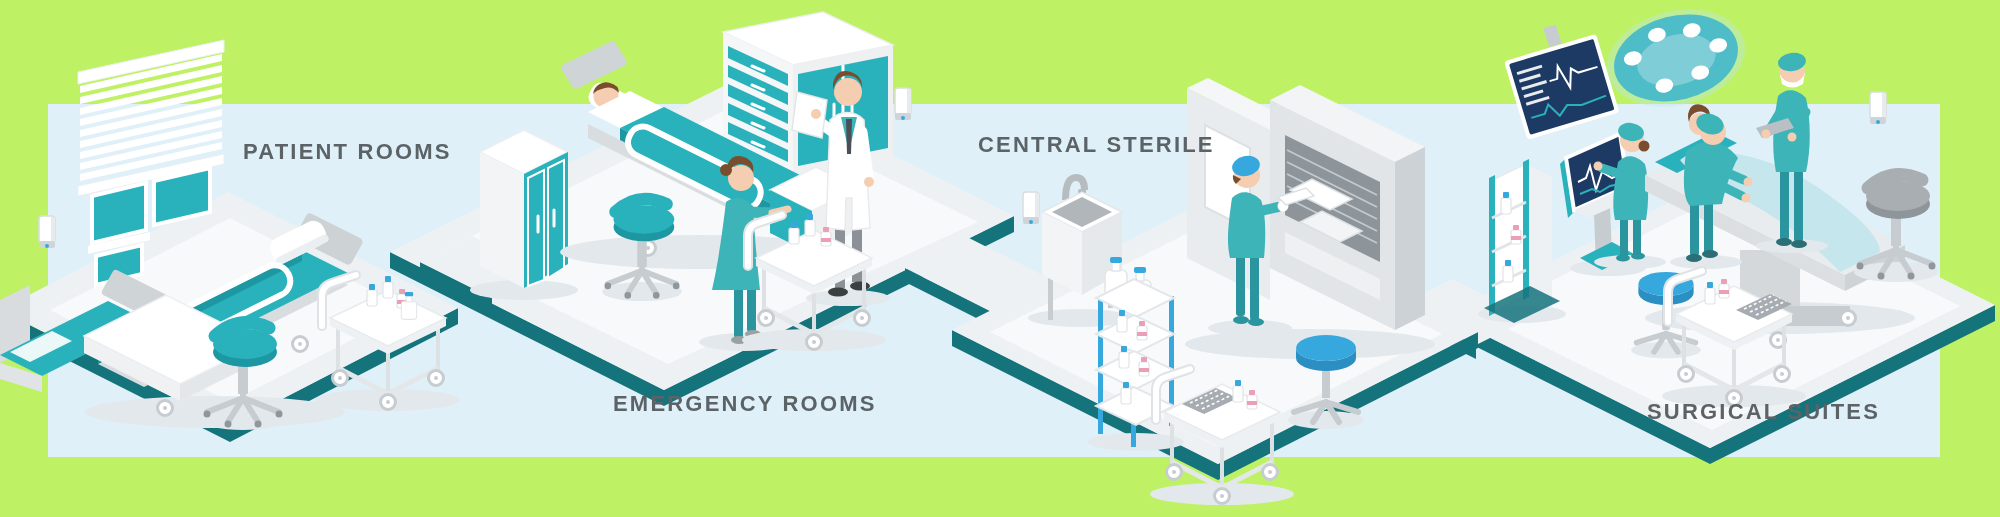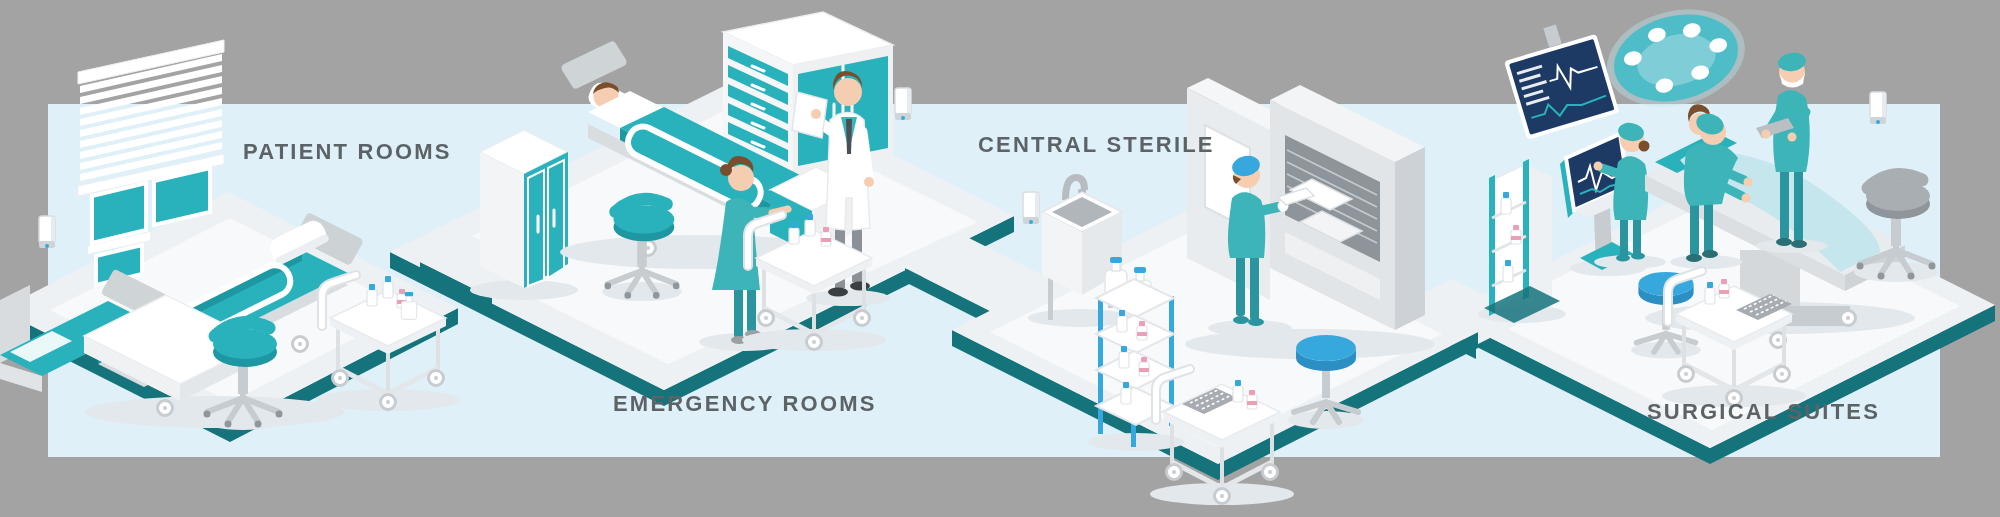--- a/index.html
+++ b/index.html
@@ -1,16 +1,16 @@
 <!DOCTYPE html>
 <html style="--band: #dff0f8; --floor: #eef1f3; --floor-inset: #f8fafb; --edge: #15737c; --teal-primary: #29b2bb; --teal-dark: #1d97a1; --scrub: #3cb4b8; --scrub-dark: #2a959e; --blue-accent: #37a8dd; --blue-dark: #2b8fc3; --navy: #1d3a64; --sheet: #c5e6ec; --gray-light: #e6e9eb; --gray-mid: #c7ccd0; --gray-dark: #8f979c; --skin: #f5cdb0; --hair: #7a4e2c; --white: #ffffff; --pink: #ec9fb4; --shadow: #e2e8ec; --label: #5b6367;"><head>
 <meta charset="utf-8">
 <style>
   html,body{margin:0;padding:0;background:#ffffff;}
-  .stage{position:relative;width:2000px;height:517px;background:#a3a3a3;overflow:hidden;
+  .stage{position:relative;width:2000px;height:517px;background:#bef264;overflow:hidden;
          font-family:"Liberation Sans", sans-serif;}
   svg{display:block;}
   .lbl{font-family:"Liberation Sans", sans-serif;font-weight:700;font-size:22px;
        letter-spacing:2.2px;fill:var(--label,#5b6367);}
 </style>
 </head>
 <body>
 
 <div class="stage">
 <svg width="2000" height="517" viewBox="0 0 2000 517" xmlns="http://www.w3.org/2000/svg">

